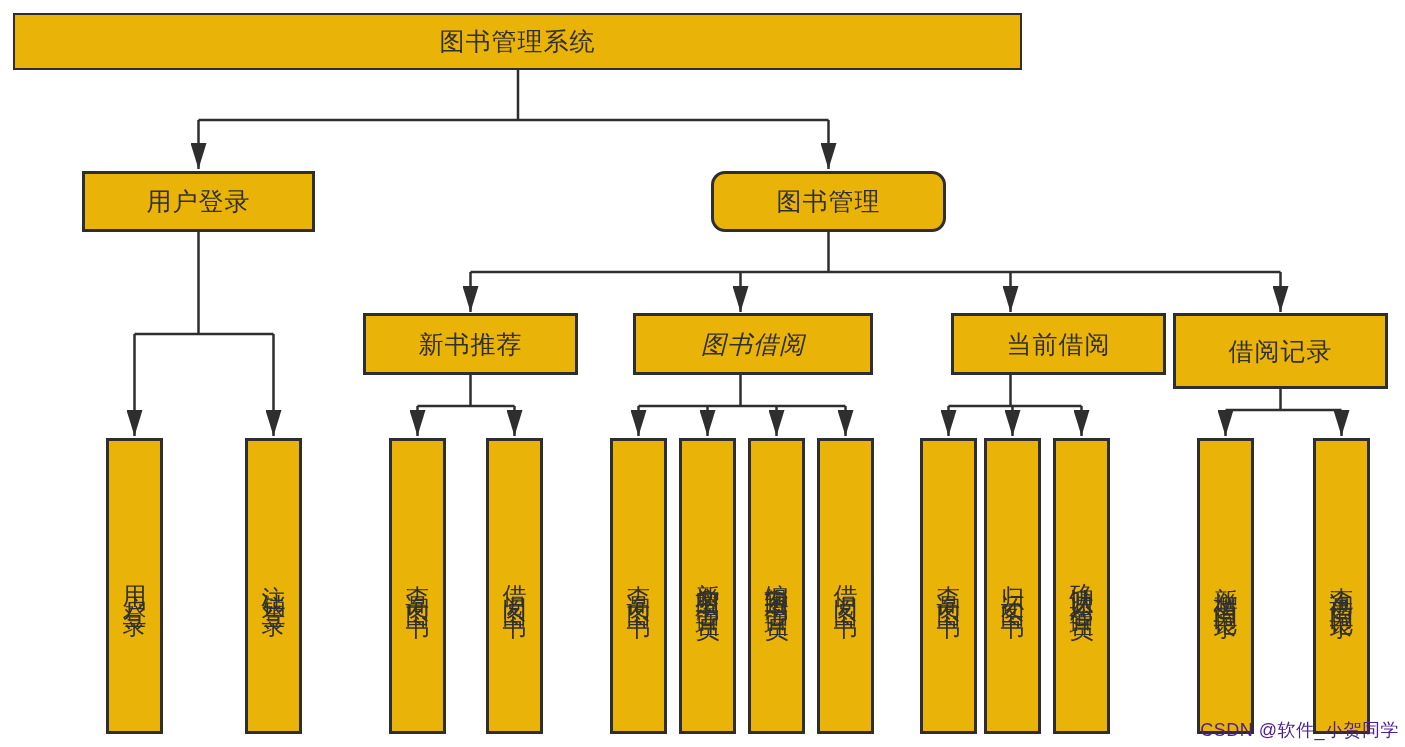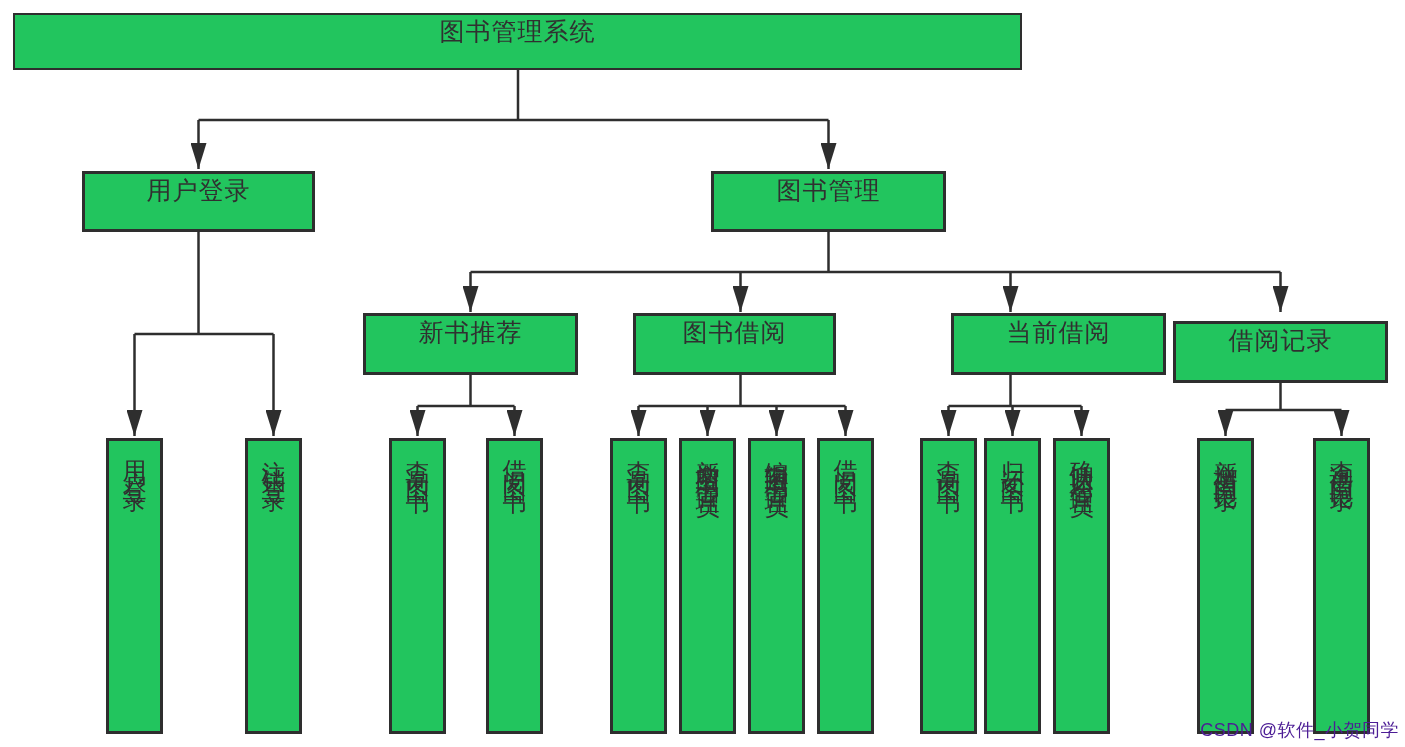--- a/index.html
+++ b/index.html
@@ -14,22 +14,23 @@
   .connectors {
     position: absolute;
     left: 0; top: 0;
     width: 1405px; height: 747px;
     pointer-events: none;
   }
   .node {
     position: absolute;
     box-sizing: border-box;
     border: 3px solid #2e2e2e;
-    background: #22c55e;
+    background: #eab308;
     display: flex;
+    align-items: center;
     justify-content: center;
     color: #303030;
   }
   .hbox {
     font-size: 25px;
     letter-spacing: 1px;
     white-space: nowrap;
   }
   .root-box { border-width: 2px; }
   .leaf {
@@ -112,34 +113,34 @@
     <path class="ln" d="M1341.5,410 V436" marker-end="url(#arw)"></path>
   </svg>
 
   <div class="node hbox root-box" style="left:13px; top:13px; width:1009px; height:57px;">
     <span>图书管理系统</span>
   </div>
 
   <div class="node hbox" style="left:82px; top:171px; width:233px; height:61px;">
     <span>用户登录</span>
   </div>
-  <div class="node hbox" style="left:711px; top:171px; width:235px; height:61px;">
+  <div class="node hbox" style="left:711px; top:171px; width:235px; height:61px;border-radius:14px;">
     <span>图书管理</span>
   </div>
 
   <div class="node hbox" style="left:363px; top:313px; width:215px; height:62px;">
     <span>新书推荐</span>
   </div>
-  <div class="node hbox" style="left:633px; top:313px; width:203px; height:62px;">
+  <div class="node hbox" style="left:633px; top:313px; width:240px; height:62px;font-style:italic;">
     <span>图书借阅</span>
   </div>
   <div class="node hbox" style="left:903px; top:313px; width:215px; height:62px;margin-left:48px;">
     <span>当前借阅</span>
   </div>
-  <div class="node hbox" style="left:1173px; top:321px; width:215px; height:62px;">
+  <div class="node hbox" style="left:1173px; top:313px; width:215px; height:76px;">
     <span>借阅记录</span>
   </div>
 
   <div class="node leaf" style="left:106px;">
     <span class="vtext ls-4">用户登录</span>
   </div>
   <div class="node leaf" style="left:245px;">
     <span class="vtext ls-4">注销登录</span>
   </div>
 

